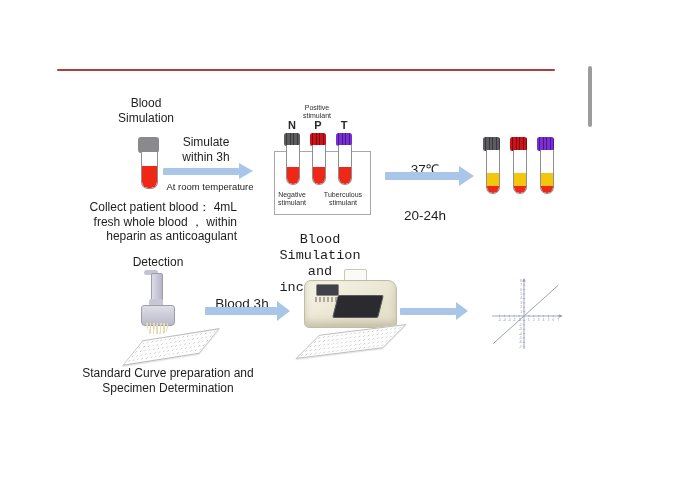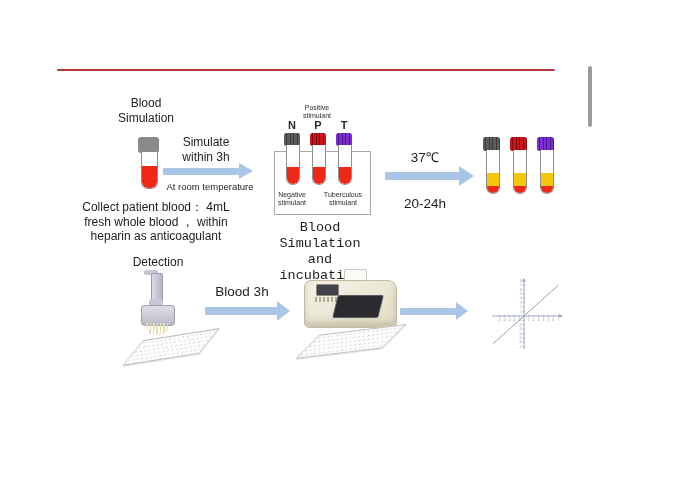--- a/index.html
+++ b/index.html
@@ -1,21 +1,21 @@
 <!DOCTYPE html>
 <html style="--divider: #b23b3f; --arrow-blue: #a9c5e8; --tube-red: #ee2716; --tube-yellow: #f5c70c; --cap-gray: #5d5d5f; --cap-red: #c9141c; --cap-purple: #7b2fd2; --cap-plain-gray: #8a8a8c; --machine-beige: #e6e1cb; --bar-gray: #9c9c9c; --axis-blue: #8d97b5;"><head>
 <meta charset="utf-8">
 <style>
   html,body{margin:0;padding:0;background:#fff;}
   .canvas{position:relative;width:680px;height:480px;background:#ffffff;overflow:hidden;
           font-family:"Liberation Sans", sans-serif;color:#1d1d1d;}
   .abs{position:absolute;}
   .center{text-align:center;}
   .t12{font-size:12px;line-height:14.5px;}
-  .t13{font-size:13.5px;line-height:16px;}
+  .t13{font-size:13.5px;line-height:16px;margin-top:12px;}
   .t10{font-size:9.5px;line-height:11px;}
   .tiny{font-size:7px;line-height:7.5px;color:#2e2e2e;}
   .letter{font-size:11px;font-weight:bold;color:#2a2a2a;width:16px;text-align:center;}
 
   
   .divider{left:57px;top:69px;width:498px;height:2px;background:var(--divider,#b23b3f);border-radius:1px;}
   .vbar{left:588px;top:66px;width:4px;height:61px;background:var(--bar-gray,#9c9c9c);border-radius:2px;}
 
   
   .arrow-body{background:var(--arrow-blue,#a9c5e8);border-radius:1px;}
@@ -73,21 +73,21 @@
   </div>
 
   <div class="abs t12 center" style="left:162px;top:135px;width:88px;">
     <div>Simulate</div>
     <div>within 3h</div>
   </div>
   <div class="abs arrow-body" style="left:163px;top:168px;width:76px;height:7px;"></div>
   <div class="abs arrow-head" style="left:239px;top:163px;border-left-width:14px;border-top-width:8.5px;border-bottom-width:8.5px;"></div>
   <div class="abs t10 center" style="left:160px;top:181px;width:100px;">At room temperature</div>
 
-  <div class="abs t12 center" style="left:75px;top:200px;width:162px;">
+  <div class="abs t12 center" style="left:75px;top:200px;width:162px;text-align:right;">
     <div>Collect patient blood：  4mL</div>
     <div>fresh whole blood ，  within</div>
     <div>heparin as anticoagulant</div>
   </div>
 
   <div class="abs tiny center" style="left:294px;top:104px;width:46px;">
     <div>Positive</div>
     <div>stimulant</div>
   </div>
 
@@ -147,20 +147,24 @@
   <div class="abs pip-stem" style="left:151px;top:273px;width:10px;height:32px;"></div>
   <div class="abs pip-collar" style="left:149px;top:299px;width:14px;height:7px;"></div>
   <div class="abs pip-head" style="left:141px;top:305px;width:32px;height:19px;"></div>
   <div class="abs pip-tips" style="left:143px;top:323px;width:29px;height:11px;"></div>
   <div class="abs plate" style="left:132px;top:336px;width:76px;height:20px;transform:rotate(-9deg) skewX(-48deg);"></div>
 
   <div class="abs t13 center" style="left:208px;top:284px;width:68px;">Blood 3h</div>
   <div class="abs arrow-body" style="left:205px;top:307px;width:72px;height:8px;"></div>
   <div class="abs arrow-head" style="left:277px;top:301px;border-left-width:13px;border-top-width:10px;border-bottom-width:10px;"></div>
 
+  <div class="abs t12 center" style="left:73px;top:366px;width:190px;">
+    <div>Standard Curve preparation and</div>
+    <div>Specimen Determination</div>
+  </div>
 
   <div class="abs" style="left:304px;top:269px;width:92px;height:58px;">
     <div class="abs rd-paper" style="left:40px;top:0;width:21px;height:15px;"></div>
     <div class="abs rd-body" style="left:0;top:11px;width:91px;height:46px;"></div>
     <div class="abs rd-panel" style="left:12px;top:15px;width:21px;height:10px;"></div>
     <div class="abs rd-btns" style="left:11px;top:28px;width:24px;height:5px;"></div>
     <div class="abs rd-tray" style="left:31px;top:26px;width:44px;height:21px;"></div>
   </div>
   <div class="abs plate" style="left:307px;top:331px;width:86px;height:19px;transform:rotate(-7deg) skewX(-52deg);"></div>
 

